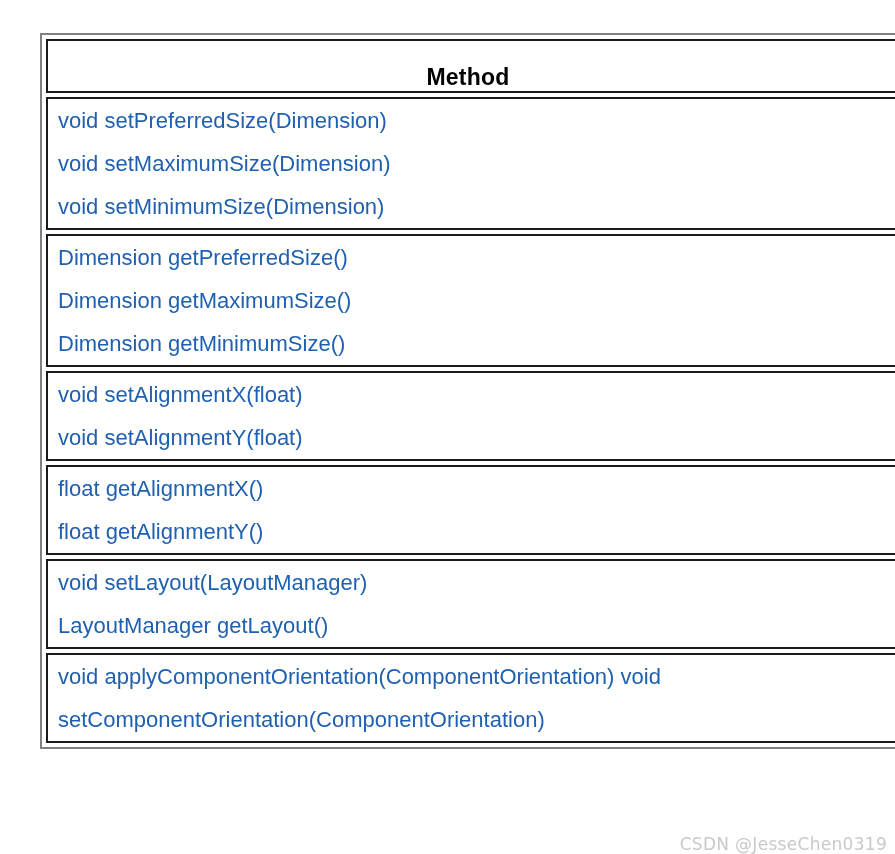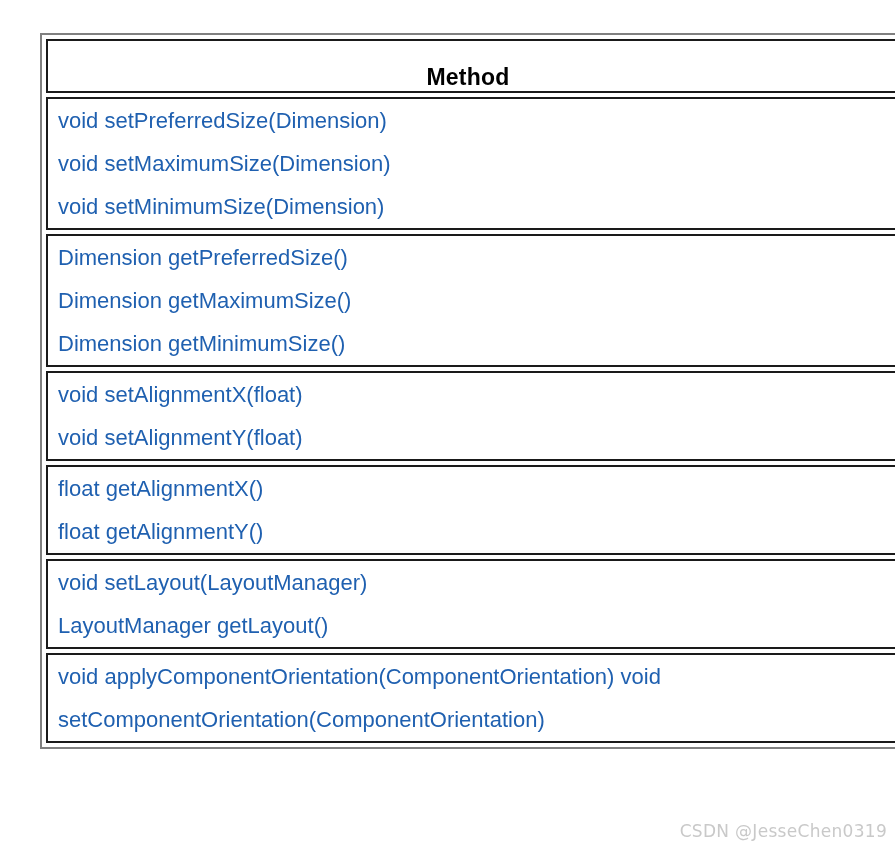--- a/index.html
+++ b/index.html
@@ -71,21 +71,21 @@
     line-height: 43px;
     color: #1f60b0;
     white-space: nowrap;
     padding-left: 10px;
   }
 
   
   #watermark {
     position: absolute;
     right: 8px;
-    bottom: 13px;
+    bottom: 0;
     font-size: 17px;
     color: #c9c9c9;
     white-space: nowrap;
     letter-spacing: .3px;
     font-family: "DejaVu Sans", sans-serif;
   }
 </style>
 </head>
 <body>
 

